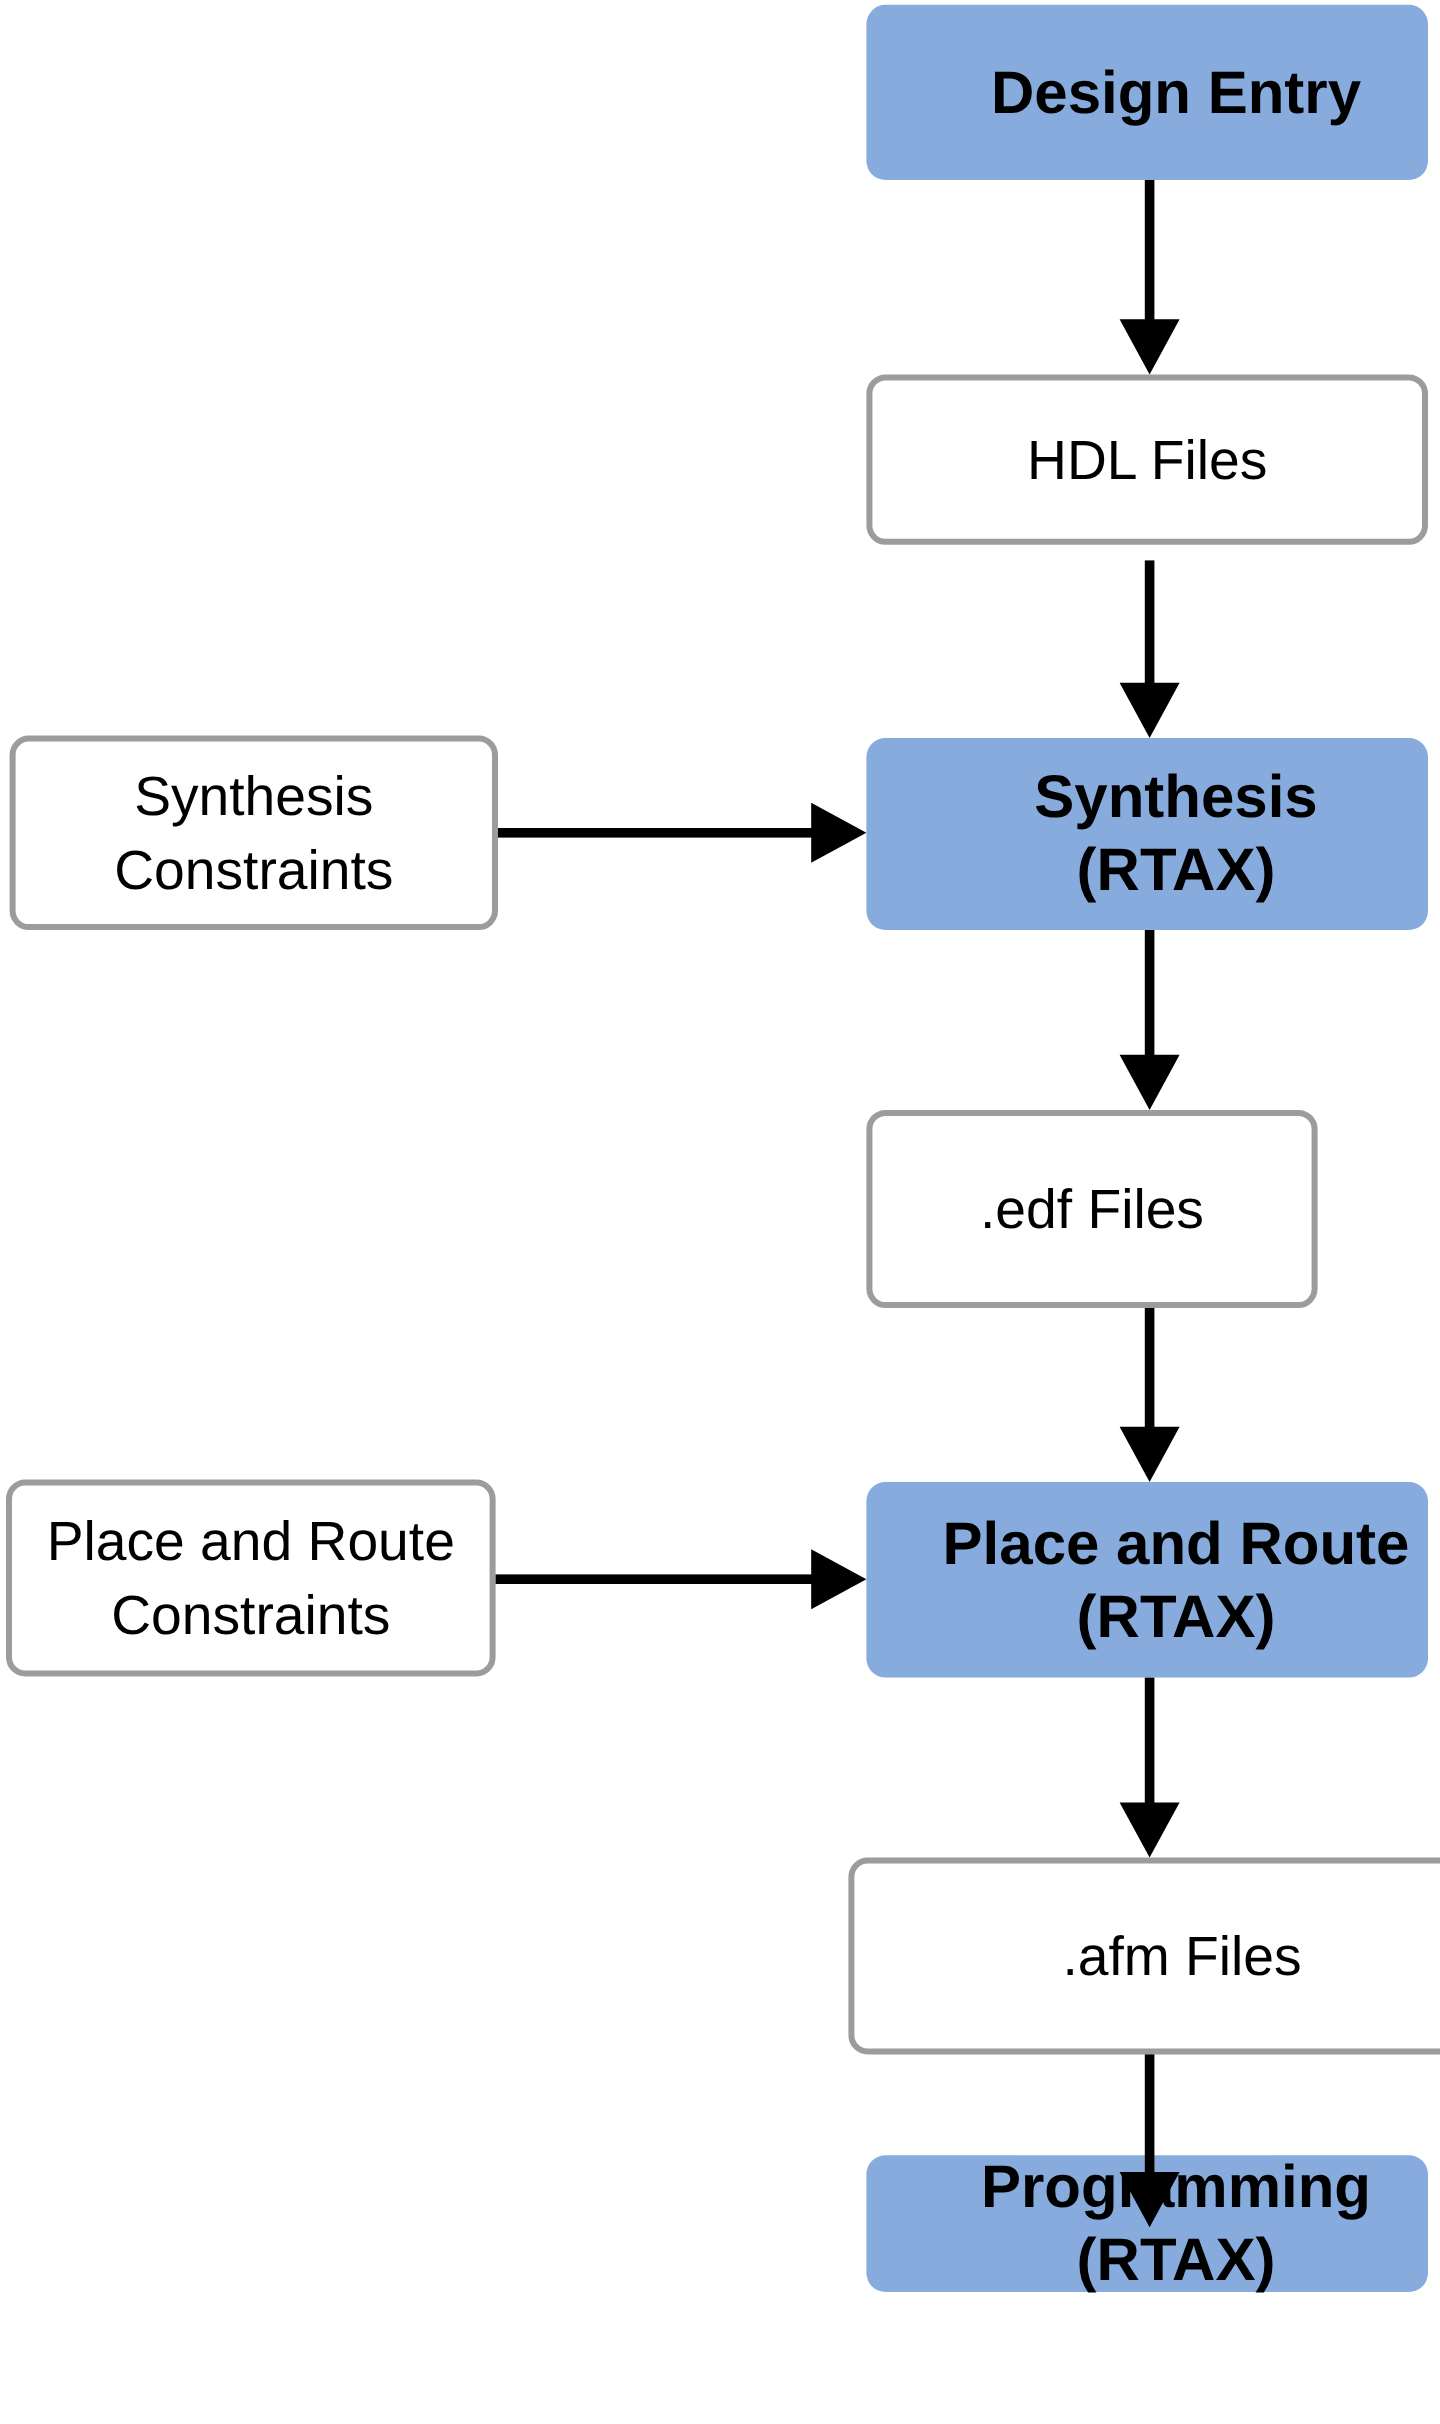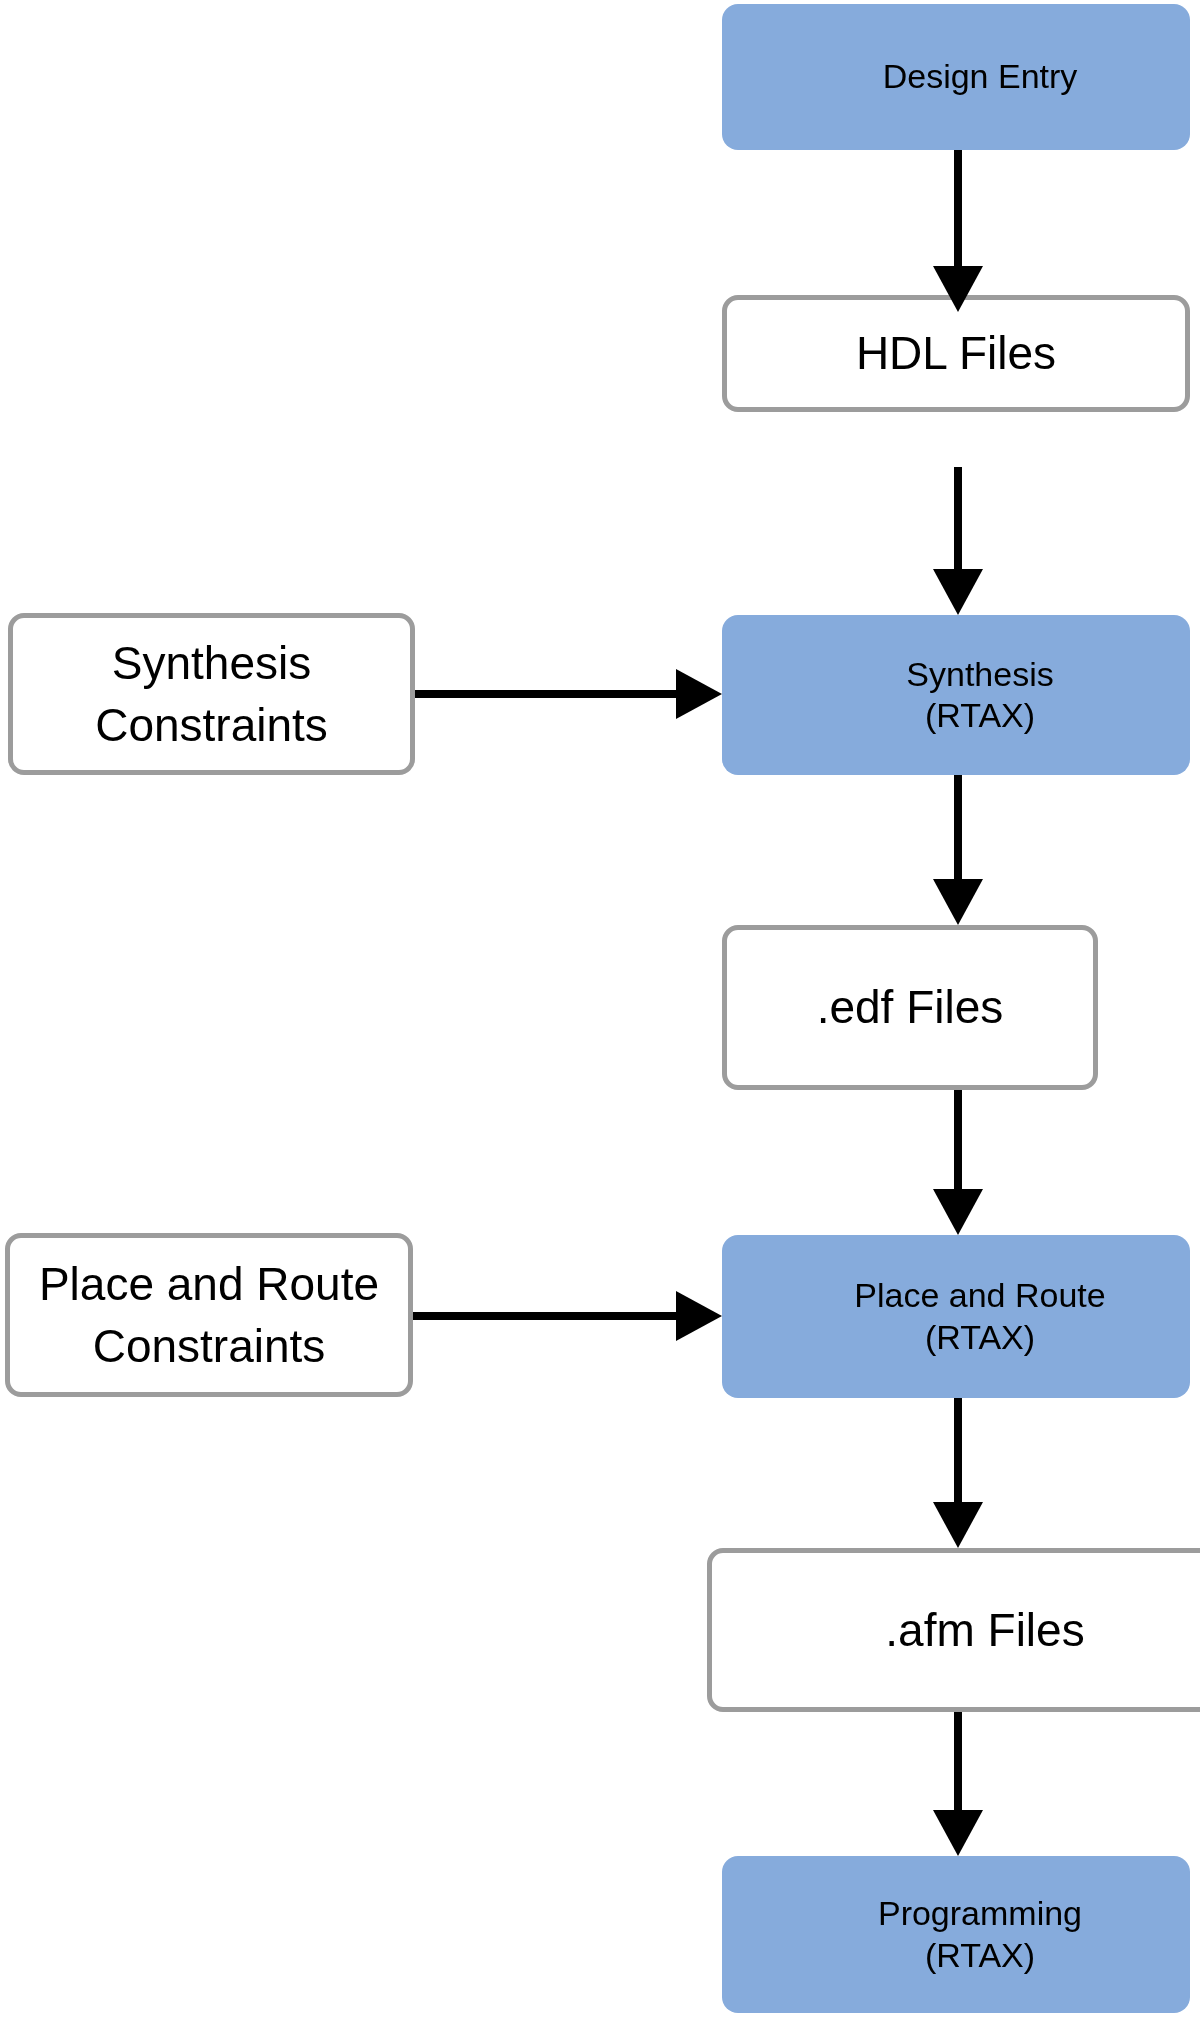--- a/index.html
+++ b/index.html
@@ -28,22 +28,22 @@
     text-align:center;
     border-radius:16px;
     color:var(--text);
   }
   .node .label{
     white-space:pre-line;
     display:block;
   }
   .process{
     background:var(--process-fill);
-    font-weight:normal;
-    font-size:34px;
+    font-weight:bold;
+    font-size:50px;
     line-height:1.22;
     padding-left:48px;
   }
   .file{
     background:var(--file-fill);
     border:5px solid var(--file-border);
     font-weight:normal;
     font-size:46px;
     line-height:1.35;
   }
@@ -74,21 +74,21 @@
 </style>
 </head>
 <body>
 
 <div class="canvas">
 
   <div class="node process" style="left:722px;top:4px;width:468px;height:146px">
     <span class="label">Design Entry</span>
   </div>
 
-  <div class="node file" style="left:722px;top:295px;width:468px;height:117px">
+  <div class="node file" style="left:722px;top:312px;width:468px;height:142px">
     <span class="label">HDL Files</span>
   </div>
 
   <div class="node file" style="left:8px;top:613px;width:407px;height:162px">
     <span class="label">Synthesis
 Constraints</span>
   </div>
 
   <div class="node process" style="left:722px;top:615px;width:468px;height:160px">
     <span class="label">Synthesis
@@ -106,21 +106,21 @@
 
   <div class="node process" style="left:722px;top:1235px;width:468px;height:163px">
     <span class="label">Place and Route
 (RTAX)</span>
   </div>
 
   <div class="node file" style="left:707px;top:1548px;width:556px;height:164px">
     <span class="label">.afm Files</span>
   </div>
 
-  <div class="node process" style="left:722px;top:1856px;width:468px;height:157px">
+  <div class="node process" style="left:722px;top:1796px;width:468px;height:114px">
     <span class="label">Programming
 (RTAX)</span>
   </div>
 
   <div class="vstem" style="left:954px;top:150px;height:120px"></div>
   <div class="vhead" style="left:933px;top:266px"></div>
 
   <div class="vstem" style="left:954px;top:467px;height:106px"></div>
   <div class="vhead" style="left:933px;top:569px"></div>
 

